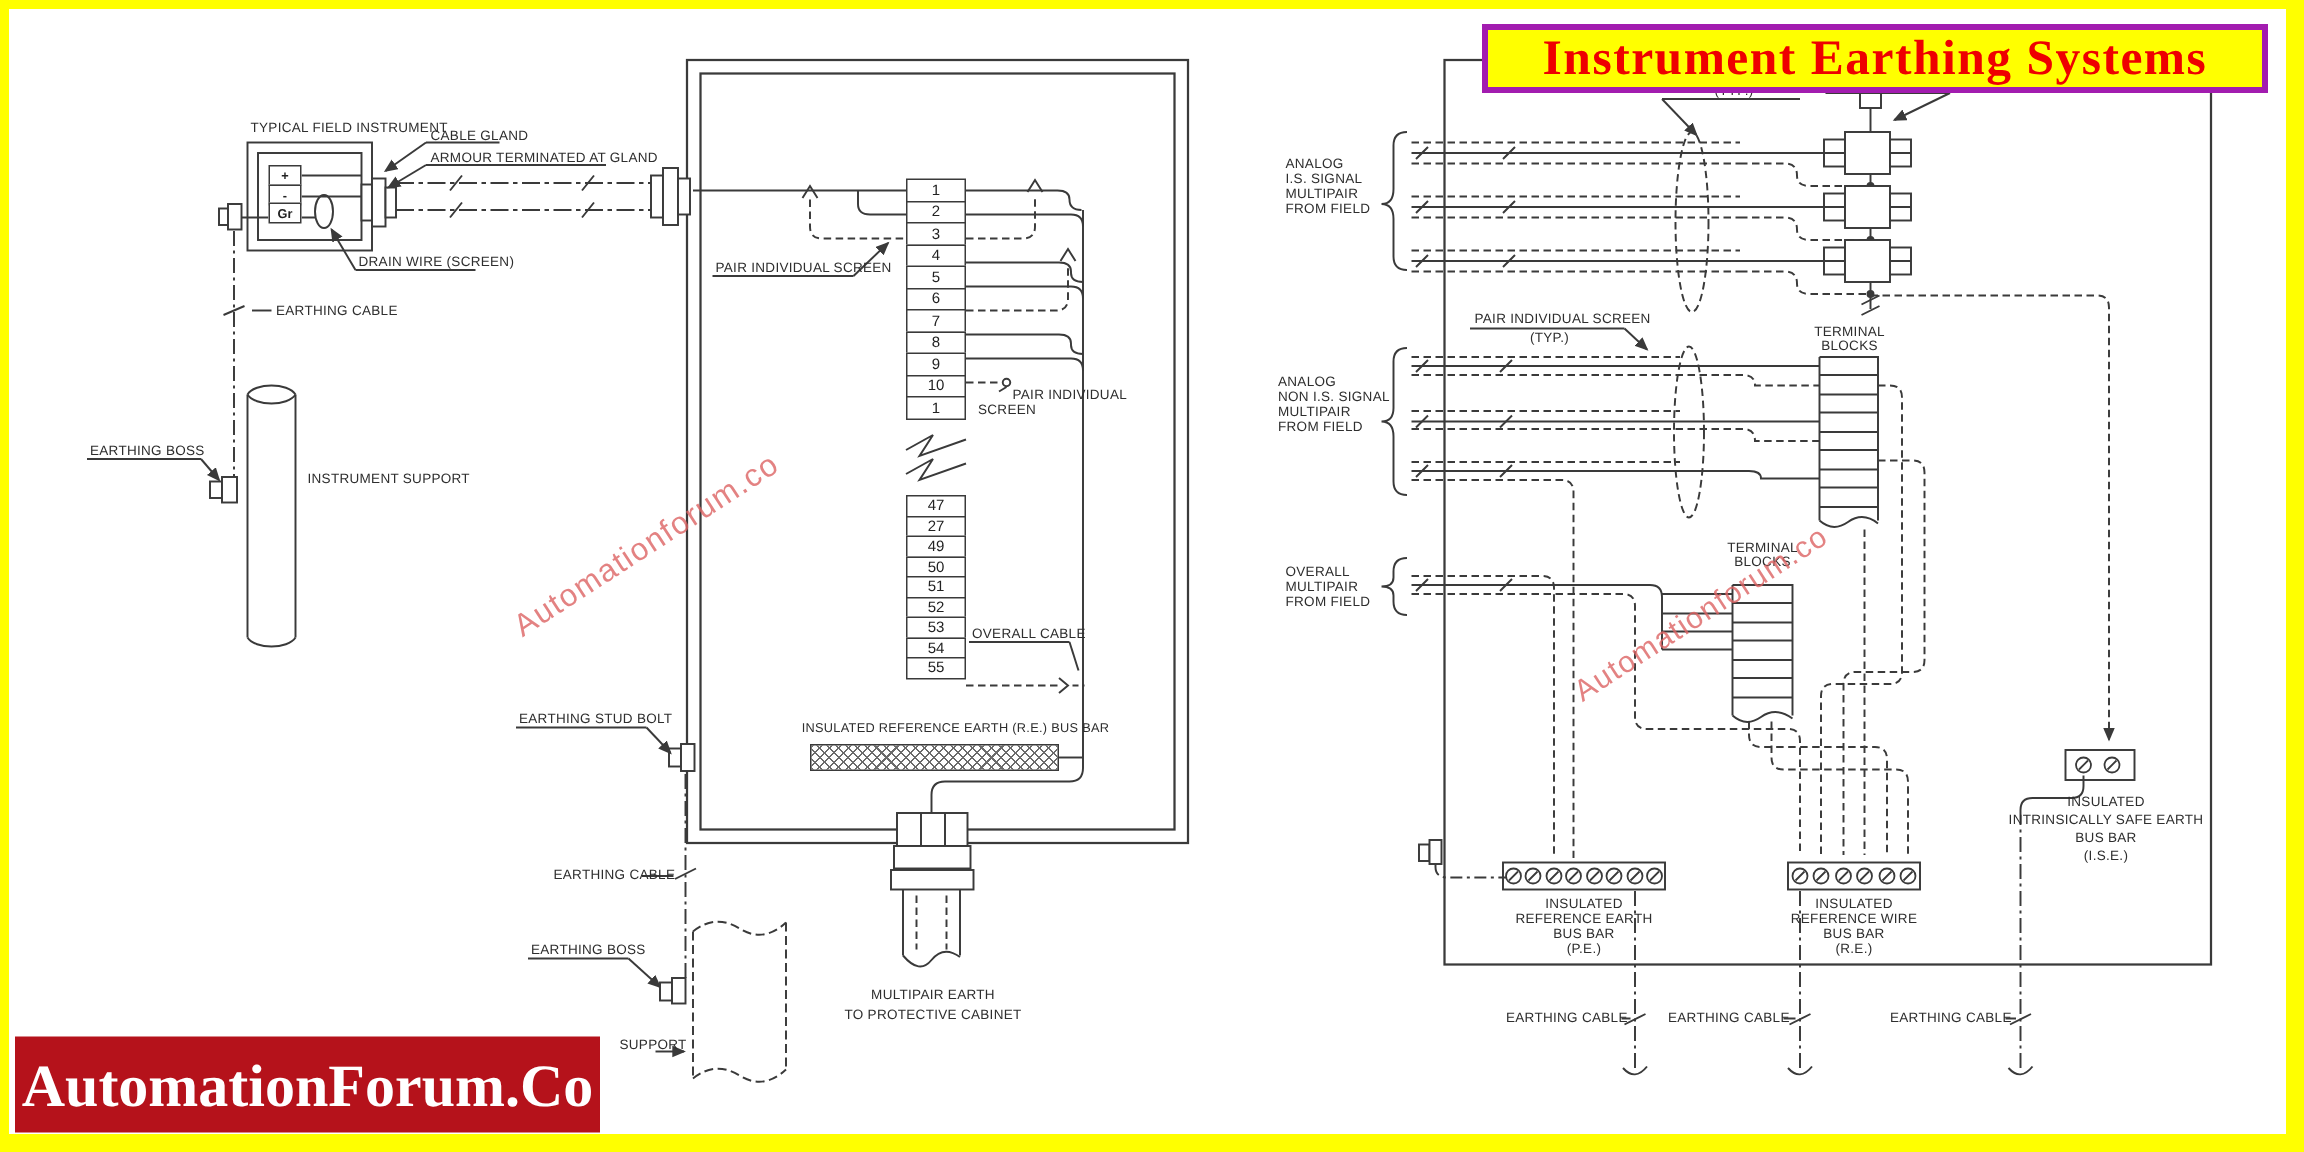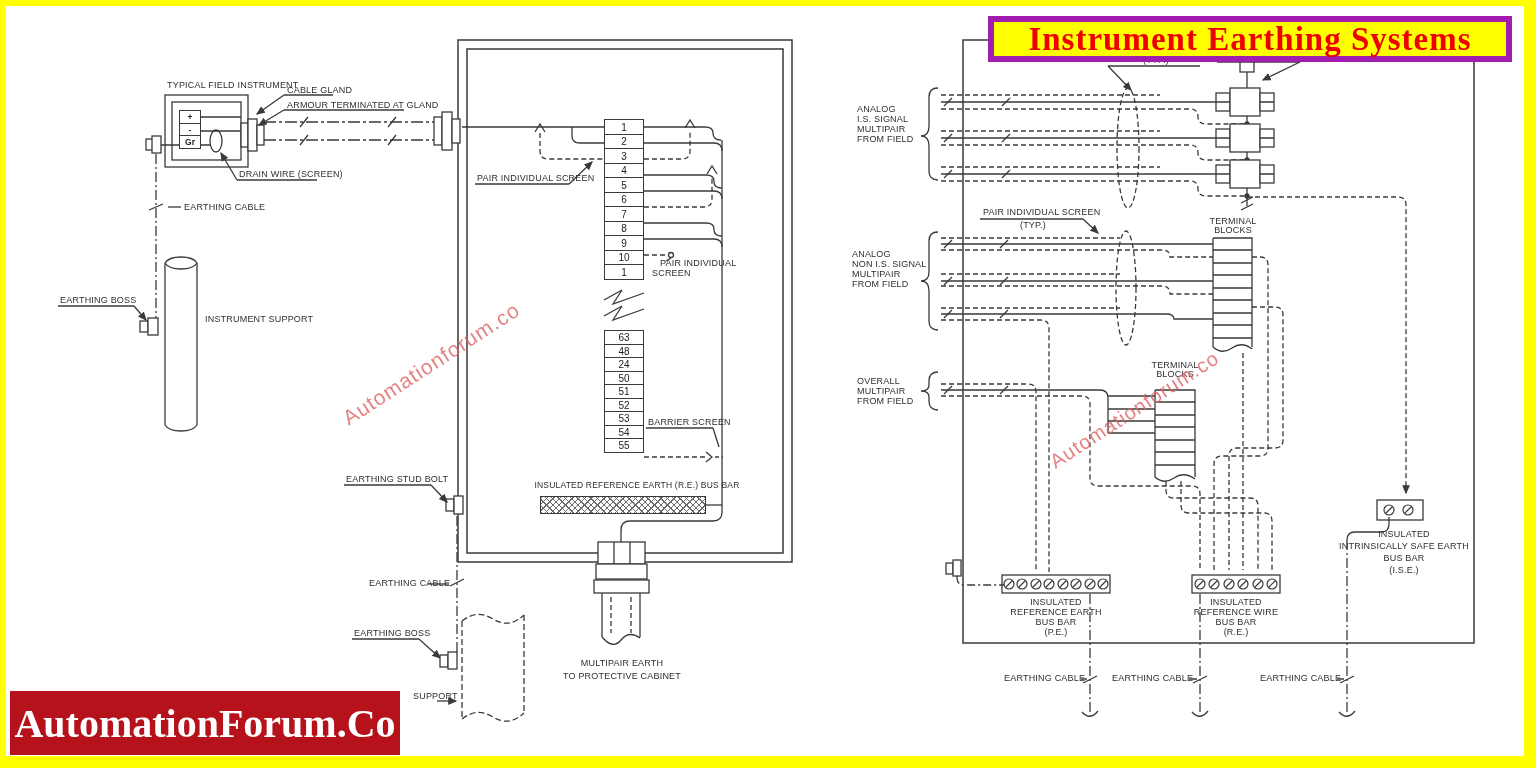--- a/index.html
+++ b/index.html
@@ -25,21 +25,21 @@
          background:#fff;font:bold 8.5px "Liberation Sans",sans-serif;color:#222;
          display:flex;align-items:center;justify-content:center;}
   .fstrip .fcell:first-child{margin-top:0;}
   
   #rebar{position:absolute;left:540px;top:496px;width:166px;height:18px;z-index:4;
          box-sizing:border-box;border:1.5px solid #3a3a3a;
          background:repeating-linear-gradient(45deg,#6b6b6b 0 1px,transparent 1px 4.5px),
                     repeating-linear-gradient(135deg,#6b6b6b 0 1px,transparent 1px 4.5px),#fff;}
   
   #banner{position:absolute;left:988px;top:16px;width:524px;height:46px;z-index:30;
-          background:#ffff00;border:6px solid #a21caf;box-sizing:border-box;
+          background:#ffff00;border:4px solid #a21caf;box-sizing:border-box;
           display:flex;align-items:center;justify-content:center;}
   #banner span{font:bold 33px "Liberation Serif",serif;color:#ee0000;letter-spacing:1px;}
   
   #logo{position:absolute;left:10px;top:691px;width:390px;height:64px;z-index:30;
         background:#b5121b;display:flex;align-items:center;justify-content:center;}
   #logo span{font:bold 40px "Liberation Serif",serif;color:#fff;}
   
   .wm{position:absolute;font:20px "Liberation Sans",sans-serif;color:#dd6464;opacity:.8;
       z-index:8;transform:rotate(-33deg);transform-origin:0 50%;white-space:nowrap;letter-spacing:1px;}
 </style>
@@ -290,43 +290,43 @@
     <div class="tcell">5</div>
     <div class="tcell">6</div>
     <div class="tcell">7</div>
     <div class="tcell">8</div>
     <div class="tcell">9</div>
     <div class="tcell">10</div>
     <div class="tcell">1</div>
   </div>
 
   <div class="tstrip t2" style="top:330px">
-    <div class="tcell">63</div>
-    <div class="tcell">48</div>
-    <div class="tcell">24</div>
+    <div class="tcell">47</div>
+    <div class="tcell">27</div>
+    <div class="tcell">49</div>
     <div class="tcell">50</div>
     <div class="tcell">51</div>
     <div class="tcell">52</div>
     <div class="tcell">53</div>
     <div class="tcell">54</div>
     <div class="tcell">55</div>
   </div>
 
   <div class="lb" style="left:167px;top:80px">TYPICAL FIELD INSTRUMENT</div>
   <div class="lb" style="left:287px;top:85px">CABLE GLAND</div>
   <div class="lb" style="left:287px;top:100px">ARMOUR TERMINATED AT GLAND</div>
   <div class="lb" style="left:239px;top:169px">DRAIN WIRE (SCREEN)</div>
   <div class="lb" style="left:184px;top:202px">EARTHING CABLE</div>
   <div class="lb" style="left:60px;top:295px">EARTHING BOSS</div>
   <div class="lb" style="left:205px;top:314px">INSTRUMENT SUPPORT</div>
 
   <div class="lb" style="left:477px;top:173px">PAIR INDIVIDUAL SCREEN</div>
-  <div class="lb" style="left:660px;top:258px">PAIR INDIVIDUAL</div>
+  <div class="lb" style="left:675px;top:258px">PAIR INDIVIDUAL</div>
   <div class="lb" style="left:652px;top:268px">SCREEN</div>
-  <div class="lb" style="left:648px;top:417px">BARRIER SCREEN</div>
+  <div class="lb" style="left:648px;top:417px">OVERALL CABLE</div>
   <div class="lb ctr sm" style="left:533px;top:480px;width:208px">INSULATED REFERENCE EARTH (R.E.) BUS BAR</div>
   <div class="lb" style="left:346px;top:474px">EARTHING STUD BOLT</div>
   <div class="lb" style="left:369px;top:578px">EARTHING CABLE</div>
   <div class="lb" style="left:354px;top:628px">EARTHING BOSS</div>
   <div class="lb" style="left:413px;top:691px">SUPPORT</div>
   <div class="lb ctr" style="left:562px;top:658px;width:120px">MULTIPAIR EARTH</div>
   <div class="lb ctr" style="left:562px;top:671px;width:120px">TO PROTECTIVE CABINET</div>
 
   <div class="lb" style="left:1143px;top:55px">(TYP.)</div>
   <div class="lb" style="left:1219px;top:51px">BARRIER BUS BAR</div>

